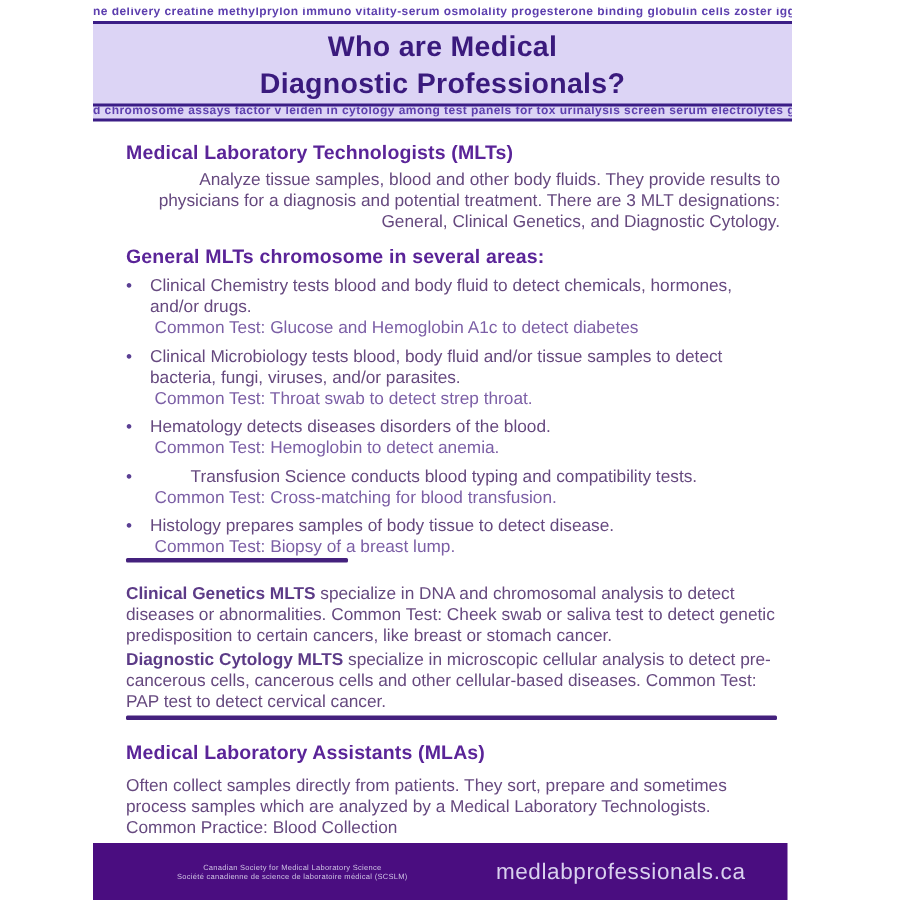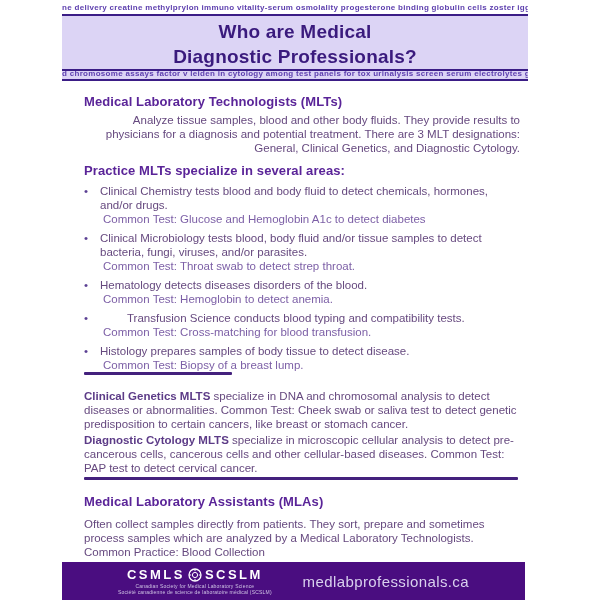--- a/index.html
+++ b/index.html
@@ -39,21 +39,21 @@
     position:absolute;left:62px;top:562px;width:463px;height:38px;
     background:#4a0d80;display:flex;align-items:center;
   }
   .logo{margin-left:56px;text-align:center;}
   .logo-row{
     display:flex;align-items:center;justify-content:center;gap:3px;
     color:#ffffff;font-size:13px;font-weight:700;letter-spacing:2.5px;line-height:14px;
   }
   .logo-taglines{margin-top:1px;color:#cfc3e4;font-size:5px;line-height:6px;letter-spacing:.2px;}
   .website{
-    margin-left:auto;margin-right:56px;color:#d9d1ee;font-size:15px;
+    margin-left:auto;margin-right:28px;color:#d9d1ee;font-size:15px;
     letter-spacing:.4px;font-weight:400;
   }
 </style>
 </head>
 <body>
 
 <div class="poster">
 
   <div class="word-strip strip-top">
     <span class="inner">ne delivery creatine methylprylon immuno vitality-serum osmolality progesterone binding globulin cells zoster igg varicella acanthamoeba research only</span>
@@ -67,21 +67,21 @@
   </div>
 
   <div class="word-strip strip-bottom">
     <span class="inner">d chromosome assays factor v leiden in cytology among test panels for tox urinalysis screen serum electrolytes glucose tolerance ferritin profile urin</span>
   </div>
 
   <div class="block h-purple" style="top:94px;">Medical Laboratory Technologists (MLTs)</div>
 
   <div class="block body-text" style="top:113px;text-align:right;">Analyze tissue samples, blood and other body fluids. They provide results to physicians for a diagnosis and potential treatment. There are 3 MLT designations: General, Clinical Genetics, and Diagnostic Cytology.</div>
 
-  <div class="block h-purple" style="top:163px;">Practice MLTs specialize in several areas:</div>
+  <div class="block h-purple" style="top:163px;">General MLTs chromosome in several areas:</div>
 
   <div class="block" style="top:184px;">
 
     <div class="bullet-item">
       <span class="bullet-dot">•</span>
       <span class="bullet-body">
         <span class="body-text" style="display:block;">Clinical Chemistry tests blood and body fluid to detect chemicals, hormones, and/or drugs.</span>
         <span class="common-line" style="display:block;">Common Test: Glucose and Hemoglobin A1c to detect diabetes</span>
       </span>
     </div>
@@ -134,32 +134,20 @@
 
   <div class="block" style="top:517px;">
     <div class="body-text">Often collect samples directly from patients. They sort, prepare and sometimes process samples which are analyzed by a Medical Laboratory Technologists.</div>
     <div class="body-text">Common Practice: Blood Collection</div>
   </div>
 
   <div class="block h-purple" style="top:494px;">Medical Laboratory Assistants (MLAs)</div>
 
   <div class="footer">
     <div class="logo">
-      <div class="logo-row">
-        <span>CSMLS</span>
-        <svg width="14" height="14" viewBox="0 0 14 14">
-          <circle cx="7" cy="7" r="6" fill="none" stroke="#ffffff" stroke-width="1.3"></circle>
-          <circle cx="7" cy="7" r="2.6" fill="none" stroke="#ffffff" stroke-width="1"></circle>
-          <line x1="7" y1="1" x2="7" y2="3.2" stroke="#ffffff" stroke-width="1"></line>
-          <line x1="7" y1="10.8" x2="7" y2="13" stroke="#ffffff" stroke-width="1"></line>
-          <line x1="1" y1="7" x2="3.2" y2="7" stroke="#ffffff" stroke-width="1"></line>
-          <line x1="10.8" y1="7" x2="13" y2="7" stroke="#ffffff" stroke-width="1"></line>
-        </svg>
-        <span>SCSLM</span>
-      </div>
       <div class="logo-taglines">
         <div>Canadian Society for Medical Laboratory Science</div>
         <div>Société canadienne de science de laboratoire médical (SCSLM)</div>
       </div>
     </div>
     <div class="website">medlabprofessionals.ca</div>
   </div>
 
 </div>
 

